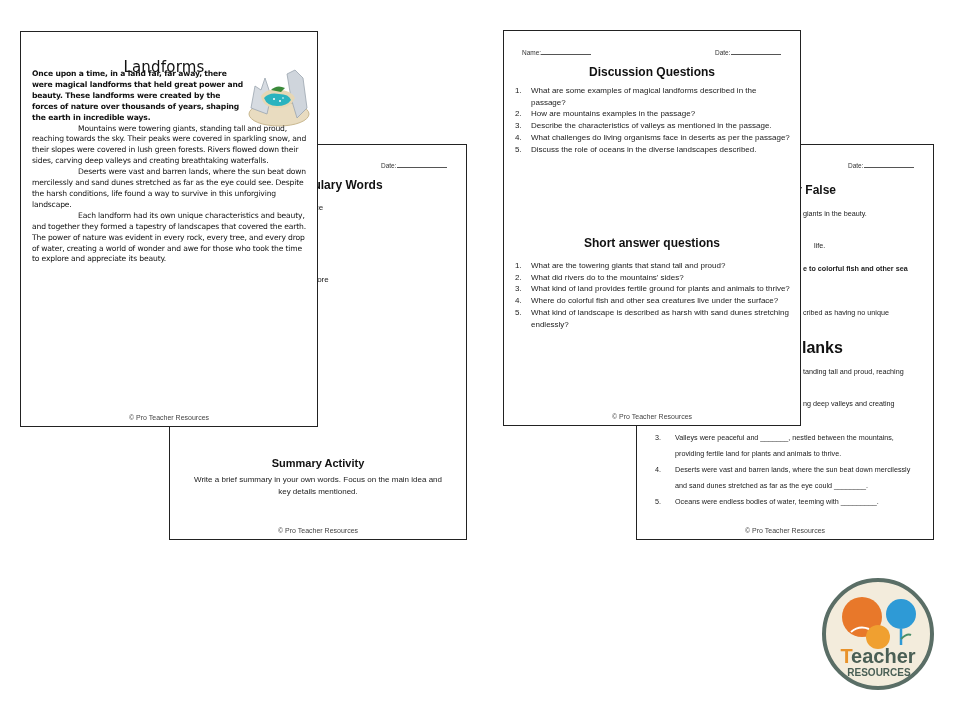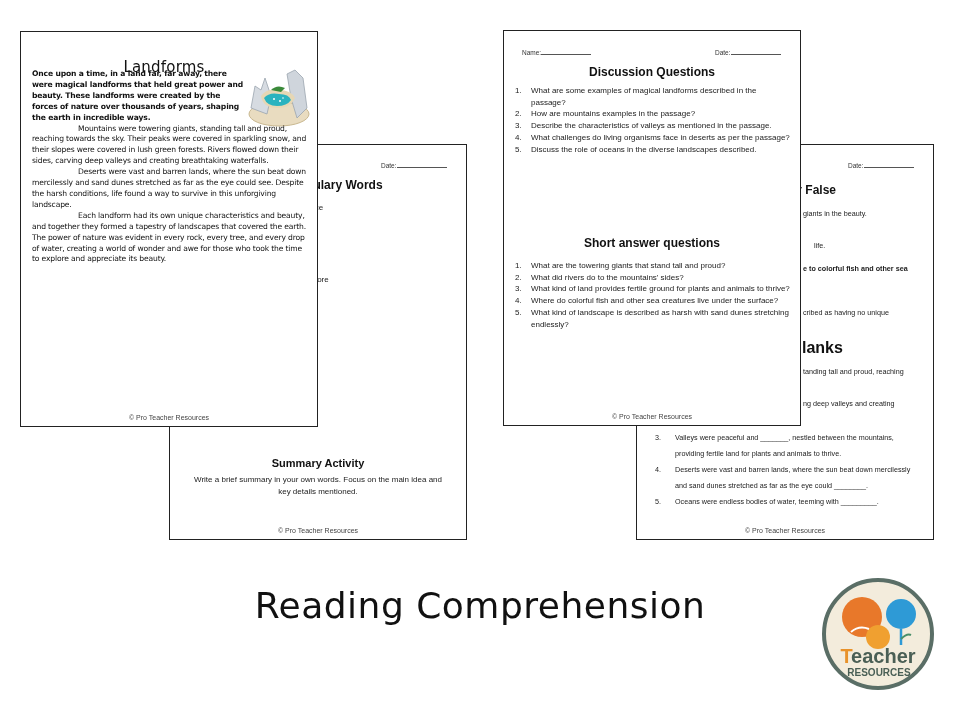--- a/index.html
+++ b/index.html
@@ -152,21 +152,20 @@
     <li><span class="num">1.</span><span>What are the towering giants that stand tall and proud?</span></li>
     <li><span class="num">2.</span><span>What did rivers do to the mountains' sides?</span></li>
     <li><span class="num">3.</span><span>What kind of land provides fertile ground for plants and animals to thrive?</span></li>
     <li><span class="num">4.</span><span>Where do colorful fish and other sea creatures live under the surface?</span></li>
     <li><span class="num">5.</span><span>What kind of landscape is described as harsh with sand dunes stretching endlessly?</span></li>
   </ol>
   <div class="footer" style="top:382px;">© Pro Teacher Resources</div>
 </div>
 
 <div id="headline" class="comic">
-  <div>Reading Comprehension</div>
 </div>
 
 <svg id="logo" viewBox="0 0 118 114">
   <circle cx="59" cy="57" r="54" fill="#f3ecdc" stroke="#5a6e66" stroke-width="4"></circle>
   <circle cx="43" cy="40" r="20" fill="#e8782a"></circle>
   <circle cx="82" cy="37" r="15" fill="#2e9ad6"></circle>
   <line x1="82" y1="52" x2="82" y2="68" stroke="#2e9ad6" stroke-width="2.5"></line>
   <path d="M82 62 Q88 56 92 58" stroke="#4a8f6a" stroke-width="2" fill="none"></path>
   <circle cx="59" cy="60" r="12" fill="#f0a030"></circle>
   <path d="M32 55 Q40 48 50 52" stroke="#fff" stroke-width="2" fill="none"></path>

